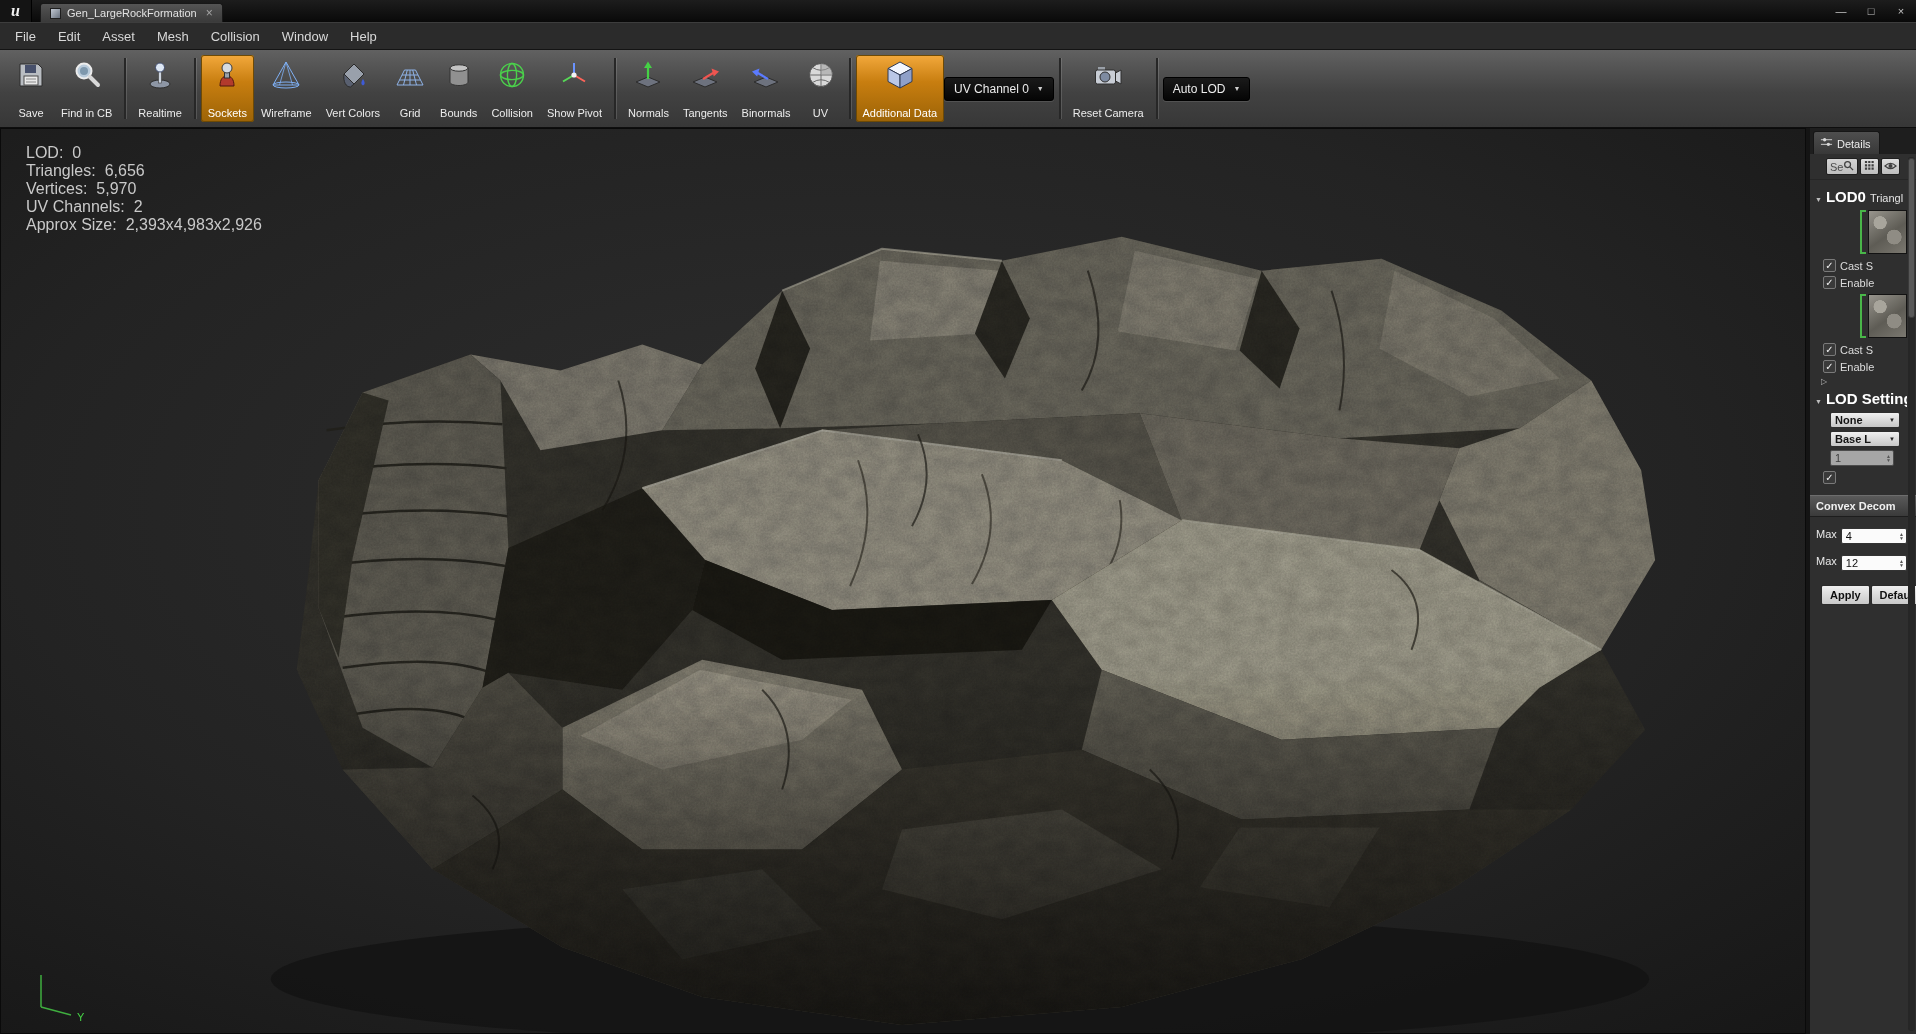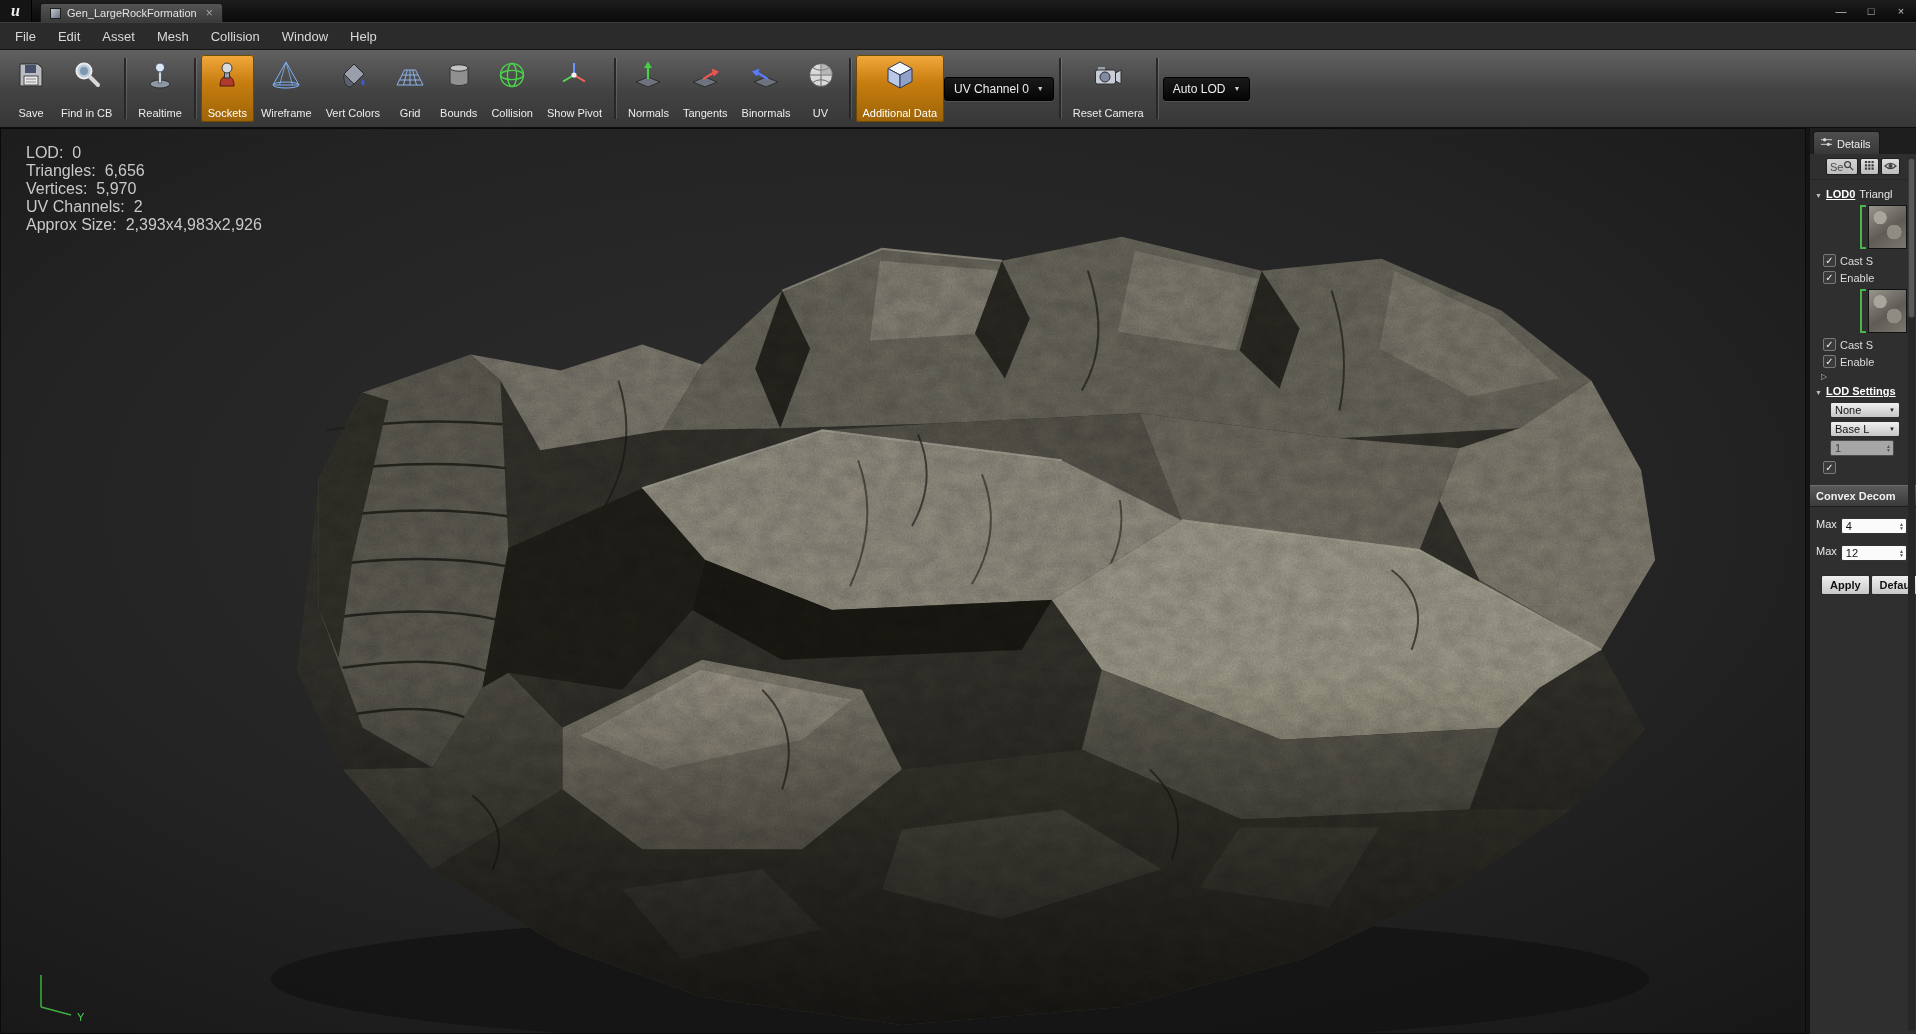--- a/index.html
+++ b/index.html
@@ -67,36 +67,36 @@
               border-bottom:1px solid #262626; }
   .d-searchbox { flex:1; height:17px; background:linear-gradient(#d4d4d4,#bdbdbd); border:1px solid #1f1f1f;
                  border-radius:2px; display:flex; align-items:center; justify-content:space-between;
                  padding:0 3px; color:#4c4c4c; overflow:hidden; }
   .d-iconbtn { width:19px; height:17px; background:linear-gradient(#dedede,#bdbdbd); border:1px solid #1f1f1f;
                border-radius:2px; display:flex; align-items:center; justify-content:center; }
   .d-body { flex:1; padding:6px 9px 0 4px; overflow:hidden; }
   .d-sechead { display:flex; align-items:baseline; gap:4px; white-space:nowrap; overflow:hidden;
                color:#fff; padding:2px 1px; }
   .d-sechead .exp { font-size:7px; color:#bdbdbd; }
-  .d-sechead b { font-size:11px;text-decoration:underline; }
+  .d-sechead b { font-size:15px; }
   .d-sechead .sub { font-size:11px; color:#e4e4e4; }
   .mat-slot { display:flex; align-items:stretch; margin:3px 0 3px 46px; }
   .mat-bracket { width:6px; border:2px solid #49b649; border-right:none; margin-right:2px; }
   .mat-thumb { width:44px; height:44px; border:1px solid #121212;
                background:
                  radial-gradient(circle at 30% 28%, #a8a59c 0 16%, rgba(0,0,0,0) 17%),
                  radial-gradient(circle at 68% 62%, #8f8c84 0 20%, rgba(0,0,0,0) 21%),
                  linear-gradient(145deg,#98958d,#5e5c55 55%,#7b7870); }
   .chk-row { display:flex; align-items:center; gap:4px; padding:2px 0 2px 9px; white-space:nowrap; overflow:hidden; }
   .chk { width:13px; height:13px; flex:none; background:#3a3a3a; border:1px solid #7a7a7a; border-radius:2px;
          color:#f2f2f2; font-size:10px; line-height:11px; text-align:center; }
   .d-exprow { padding:2px 0 2px 7px; color:#b5b5b5; font-size:8px; }
   .d-dd { width:70px; margin:3px 0 3px 16px; background:linear-gradient(#f0f0f0,#c6c6c6);
           border:1px solid #2e2e2e; border-radius:2px; color:#141414; padding:1px 4px;
-          display:flex; align-items:center; justify-content:space-between; overflow:hidden; white-space:nowrap; }
+          display:flex; align-items:center; justify-content:space-between; overflow:hidden; white-space:nowrap;font-weight:bold; }
   .d-dd .dcaret { font-size:6px; color:#222; }
   .d-spin { width:64px; margin:3px 0 3px 16px; background:#a6a6a6; border:1px solid #4c4c4c; border-radius:2px;
             color:#3d3d3d; padding:1px 2px 1px 4px; display:flex; align-items:center; justify-content:space-between; }
   .spins { display:flex; flex-direction:column; line-height:4px; font-size:5px; color:#555; font-style:normal; }
   .spins i { font-style:normal; }
   .d-cathead { margin:9px -9px 3px -4px; padding:4px 6px; background:linear-gradient(#5a5a5a,#3a3a3a);
                border-top:1px solid #6d6d6d; border-bottom:1px solid #1d1d1d; color:#f0f0f0;
                font-weight:bold; white-space:nowrap; overflow:hidden; }
   .num-row { display:flex; gap:4px; margin:11px 0 2px 2px; white-space:nowrap; }
   .num-lab { color:#e8e8e8; flex:none; }

